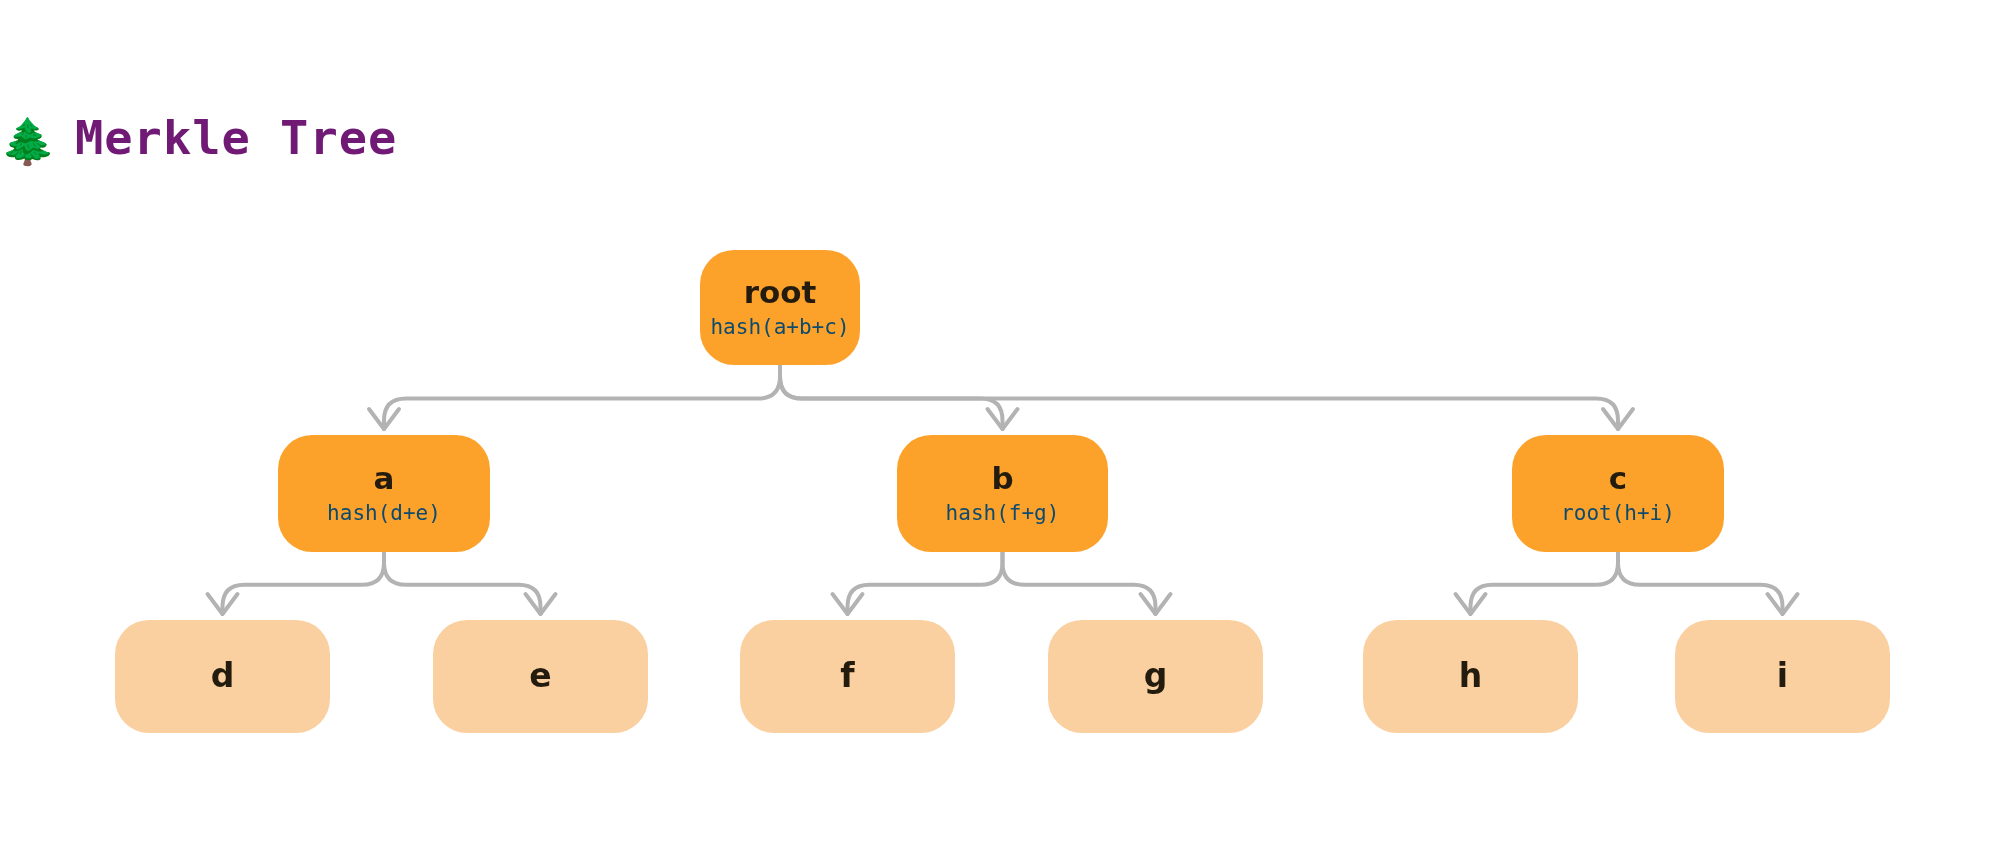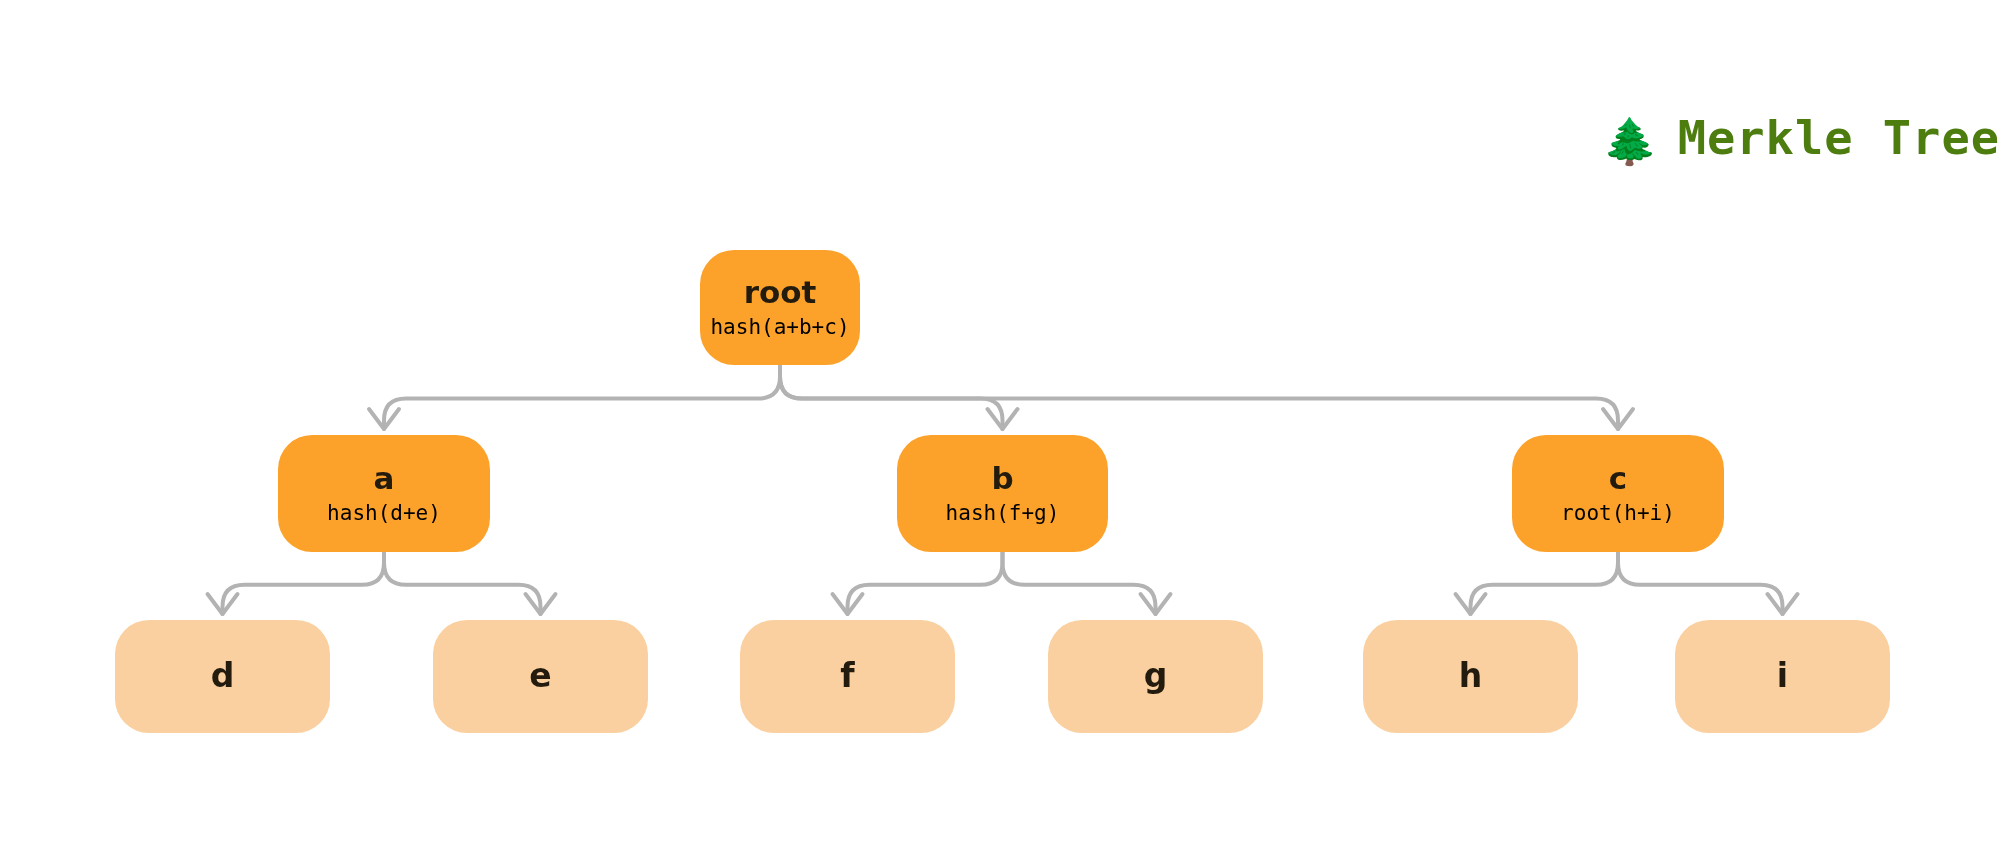--- a/index.html
+++ b/index.html
@@ -17,26 +17,26 @@
     position: relative;
     width: 2000px;
     height: 847px;
     background: #ffffff;
   }
   #title {
     position: absolute;
     left: 0;
     top: 110px;
     width: 2000px;
-    text-align: right;
+    text-align: left;
     font-family: "DejaVu Sans Mono", monospace;
     font-weight: bold;
     font-size: 47px;
     letter-spacing: 1px;
-    color: #4d7c0f;
+    color: #701a75;
     white-space: nowrap;
   }
   #title .emoji {
     font-family: "DejaVu Sans", sans-serif;
     font-size: 45px;
     margin-right: 18px;
     vertical-align: -3px;
   }
   #edges {
     position: absolute;
@@ -70,21 +70,21 @@
     color: #231c0e;
   }
   .node.leaf .node-label {
     font-size: 33px;
   }
   .node-sub {
     font-family: "DejaVu Sans Mono", monospace;
     font-size: 21px;
     line-height: 1.15;
     margin-top: 7px;
-    color: #000000;
+    color: #0c4a6e;
     white-space: nowrap;
   }
 </style>
 </head>
 <body>
 
 <div id="canvas">
 
   <div id="title">
     <span class="emoji">🌲</span><span>Merkle Tree</span>

